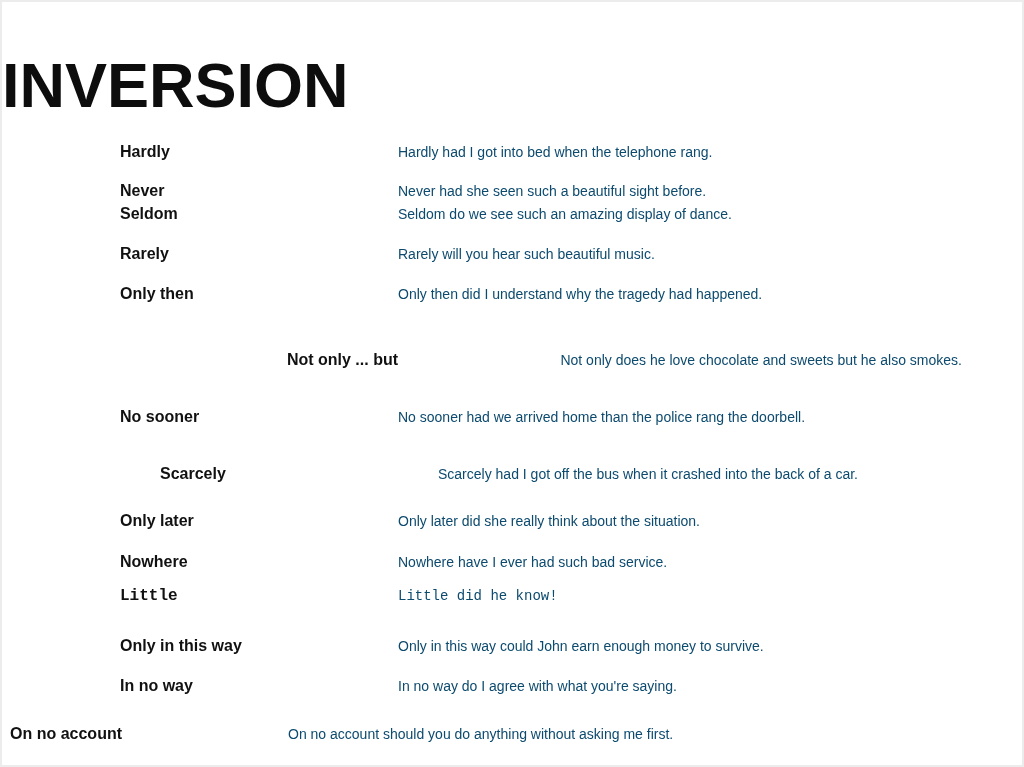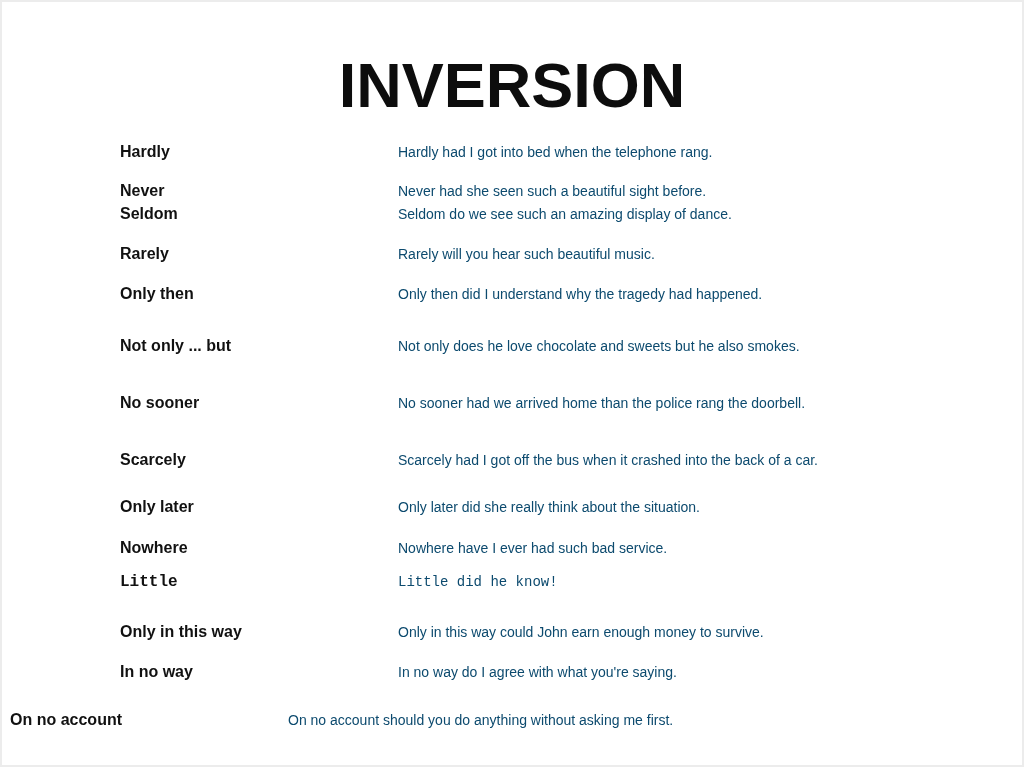--- a/index.html
+++ b/index.html
@@ -13,21 +13,21 @@
     height: 767px;
     box-sizing: border-box;
     border: 2px solid #ececec;
     background: #ffffff;
     font-family: "Liberation Sans", sans-serif;
     color: #1b1b1b;
     overflow: hidden;
   }
   .title {
     margin-top: 50px;
-    text-align: center;
+    text-align: left;
     font-size: 63px;
     font-weight: 800;
     letter-spacing: 0px;
     line-height: 1.05;
     color: #0d0d0d;
   }
   .rows {
     margin-top: 24px;
   }
   .row {
@@ -47,23 +47,23 @@
     flex: 1 1 auto;
     font-size: 14px;
     color: #0c4a6e;
   }
   
   .row:nth-child(1)  { margin-top: 0; }
   .row:nth-child(2)  { margin-top: 19px; }
   .row:nth-child(3)  { margin-top: 3px; }
   .row:nth-child(4)  { margin-top: 20px; }
   .row:nth-child(5)  { margin-top: 20px; align-items: center; }
-  .row:nth-child(6)  { margin-top: 32px; }
+  .row:nth-child(6)  { margin-top: 46px; text-align: right; }
   .row:nth-child(7)  { margin-top: 37px; }
-  .row:nth-child(8)  { margin-top: 37px; }
+  .row:nth-child(8)  { margin-top: 37px; margin-left: 40px; }
   .row:nth-child(9)  { margin-top: 27px; }
   .row:nth-child(10) { margin-top: 21px; }
   .row:nth-child(11) { margin-top: 14px; font-family: Liberation Mono, monospace; }
   .row:nth-child(12) { margin-top: 30px; }
   .row:nth-child(13) { margin-top: 20px; }
   .row:nth-child(14) { margin-top: 28px; padding-left: 8px; }
 </style>
 </head>
 <body>
 

